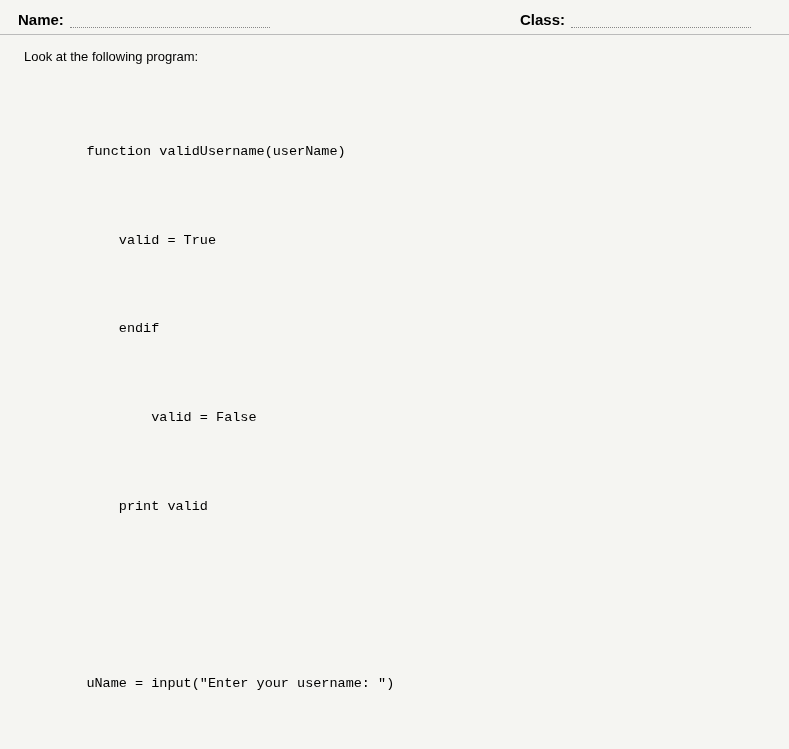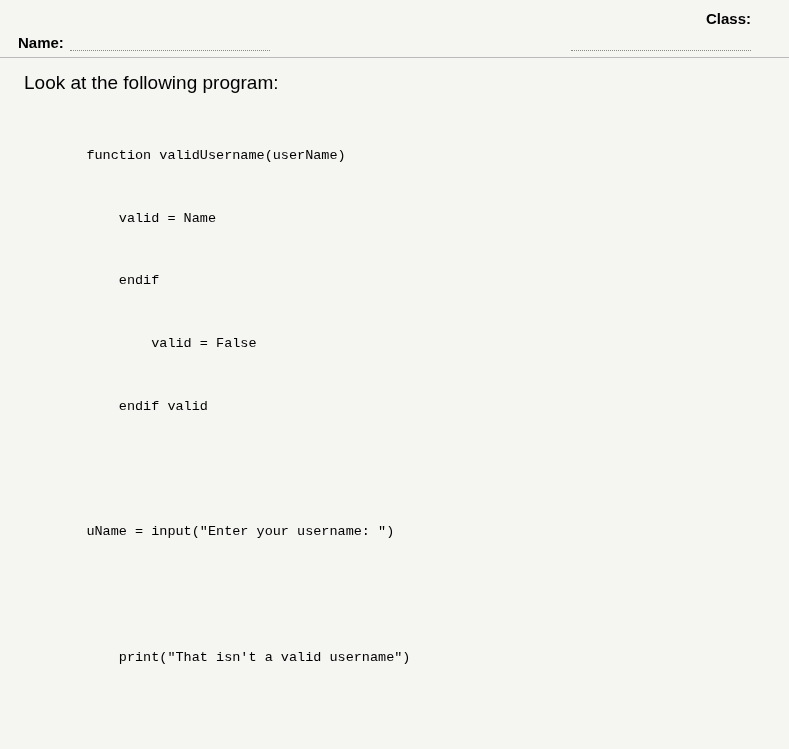--- a/index.html
+++ b/index.html
@@ -38,72 +38,73 @@
       font-weight: bold;
       font-size: 15px;
       text-align: right;
     }
 
     .content {
       padding: 14px 24px 14px 24px;
     }
 
     .intro-text {
-      font-size: 19px;
+      font-size: 13px;
       margin-bottom: 10px;
       font-weight: normal;
     }
 
     .code-block {
       font-family: 'Courier New', Courier, monospace;
       font-size: 13.5px;
       line-height: 1.55;
       margin-left: 30px;
       margin-bottom: 14px;
       white-space: pre;
     }
 
     .code-line {
       display: block;
+      margin-top: 26px;
     }
 
     .header-dotted {
       display: inline-block;
       border-bottom: 1.5px dotted #888;
       min-width: 200px;
       height: 18px;
       vertical-align: bottom;
     }
   </style>
 </head>
 <body>
 
 <div class="page">
 
   <div class="header-row">
     <div style="display:flex; align-items:flex-end; gap:6px;">
       <span class="header-label">Name:</span>
       <span class="header-dotted">&nbsp;</span>
     </div>
-    <div style="display:flex; align-items:flex-end; gap:6px; margin-right: 20px; flex-direction: column;">
+    <div style="display:flex; align-items:flex-end; gap:6px; margin-right: 20px;">
       <span class="header-label">Class:</span>
       <span class="header-dotted" style="min-width:180px;">&nbsp;</span>
     </div>
   </div>
 
   <div class="content">
 
     <p class="intro-text">Look at the following program:</p>
 
     <div class="code-block">
       <span class="code-line">    function validUsername(userName)</span>
-      <span class="code-line">        valid = Name</span>
+      <span class="code-line">        valid = True</span>
       <span class="code-line">        endif</span>
       <span class="code-line">            valid = False</span>
-      <span class="code-line">        endif valid</span>
+      <span class="code-line">        print valid</span>
       <span class="code-line">&nbsp;</span>
       <span class="code-line">    uName = input("Enter your username: ")</span>
       <span class="code-line">&nbsp;</span>
       <span class="code-line">        print("That isn't a valid username")</span>
       
     </div>
 
   </div>
 </div>
 

